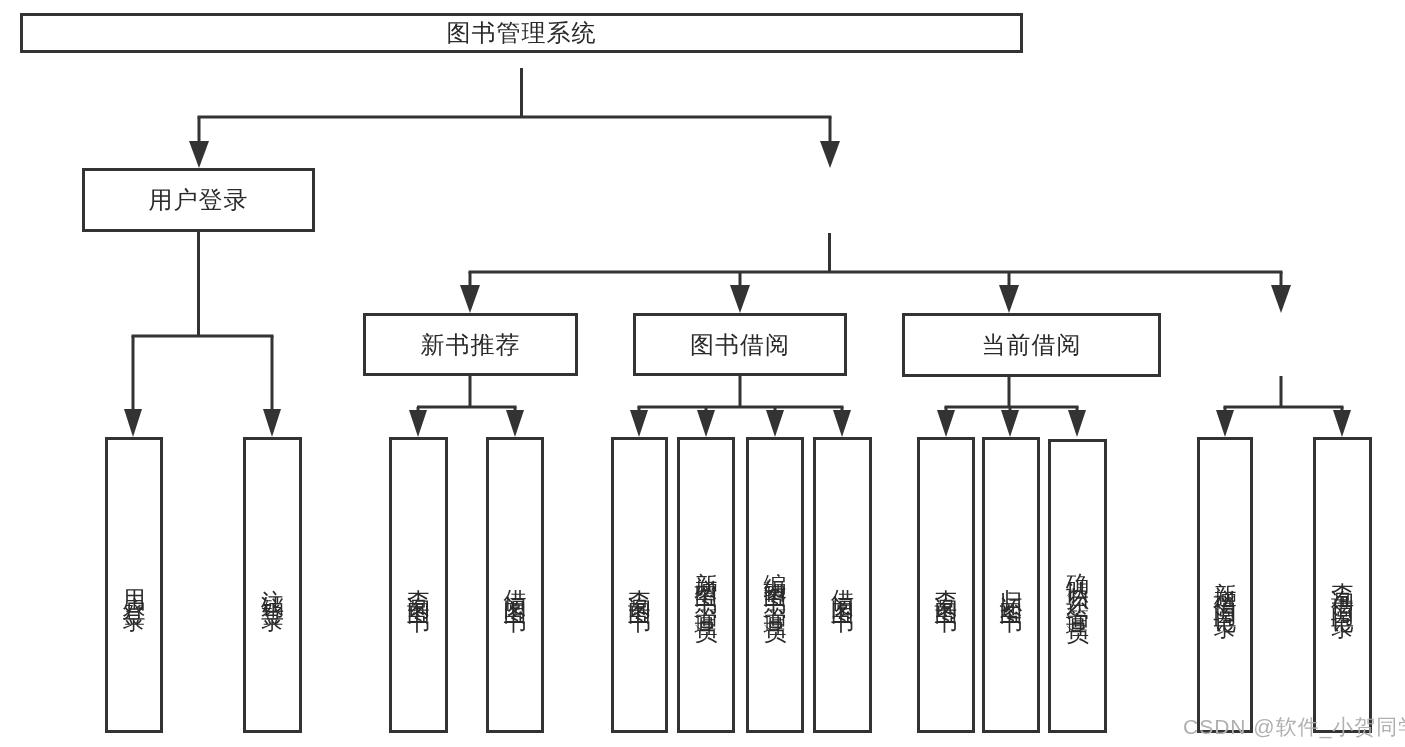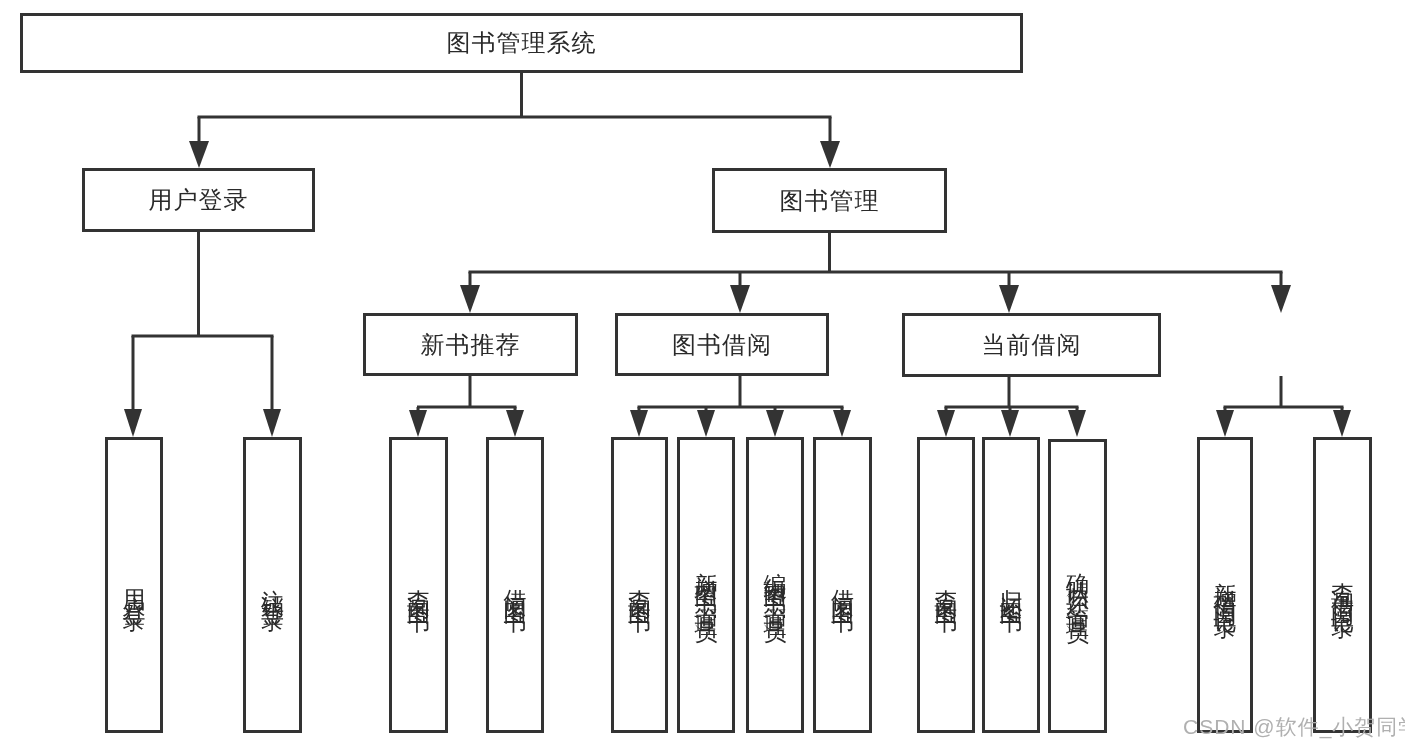--- a/index.html
+++ b/index.html
@@ -121,35 +121,32 @@
     <g stroke="#333333" stroke-width="3" fill="none">
       <path d="M1281 376 V407"></path>
       <path d="M1223.5 407 H1343.5"></path>
       <path d="M1225 407 V411"></path>
       <path d="M1342 407 V411"></path>
     </g>
     <path fill="#333333" d="M1216 410 H1234 L1225 437 Z"></path>
     <path fill="#333333" d="M1333 410 H1351 L1342 437 Z"></path>
   </svg>
 
-  <div class="box" style="left:20px;top:13px;width:1003px;height:60px">
+  <div class="box" style="left:20px;top:13px;width:1003px;height:40px">
     <span>图书管理系统</span>
   </div>
 
   <div class="box" style="left:82px;top:168px;width:233px;height:64px">
     <span>用户登录</span>
   </div>
-  <div class="box" style="left:712px;top:168px;width:235px;height:65px">
-    <span>图书管理</span>
-  </div>
 
   <div class="box" style="left:363px;top:313px;width:215px;height:63px">
     <span>新书推荐</span>
   </div>
-  <div class="box" style="left:615px;top:313px;width:214px;height:63px">
+  <div class="box" style="left:633px;top:313px;width:214px;height:63px">
     <span>图书借阅</span>
   </div>
   <div class="box" style="left:902px;top:313px;width:259px;height:64px">
     <span>当前借阅</span>
   </div>
 
   <div class="box v" style="left:105px;top:437px;width:58px;height:296px">
     <span>用户登录</span>
   </div>
   <div class="box v" style="left:243px;top:437px;width:59px;height:296px">

